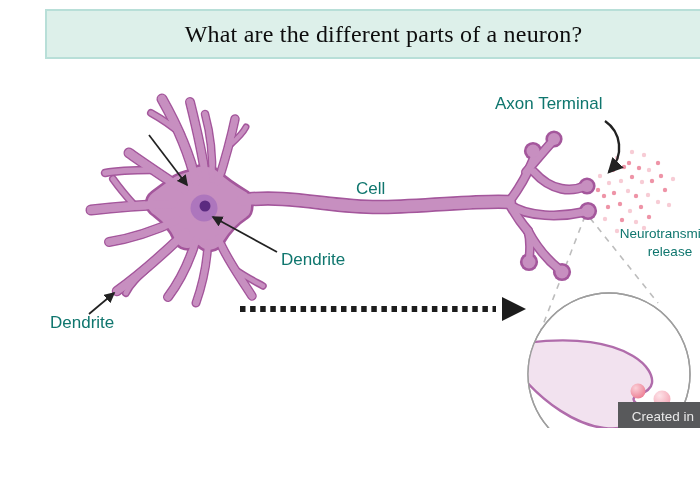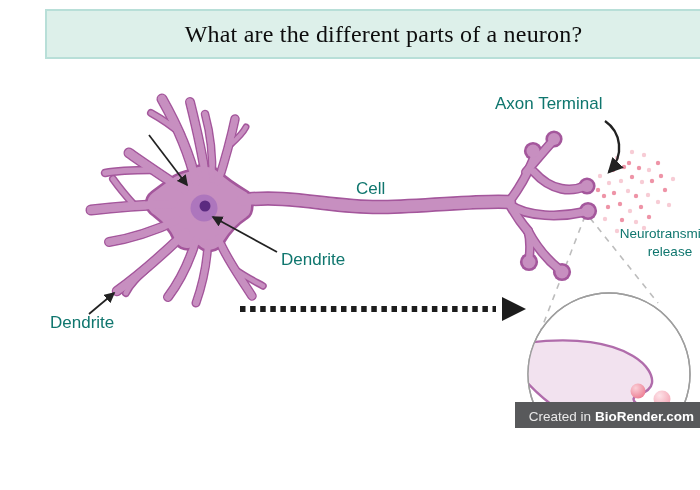--- a/index.html
+++ b/index.html
@@ -253,18 +253,17 @@
 
   <div class="lbl" style="left:249px;top:250px;">Dendrite</div>
   <div class="lbl" style="left:324px;top:179px;">Cell</div>
   <div class="lbl" style="left:463px;top:94px;">Axon Terminal</div>
   <div class="lbl" style="left:18px;top:313px;">Dendrite</div>
   <div class="lbl lbl-tiny" style="left:577px;top:225px;width:122px;">Neurotransmitter release</div>
 
   <div class="badge">
     <div class="badge-main">
       <span>Created in</span>
-      <b>BioRender.com</b>
     </div>
     <div class="badge-logo">bìo</div>
   </div>
 
 </div>
 
 </body></html>

